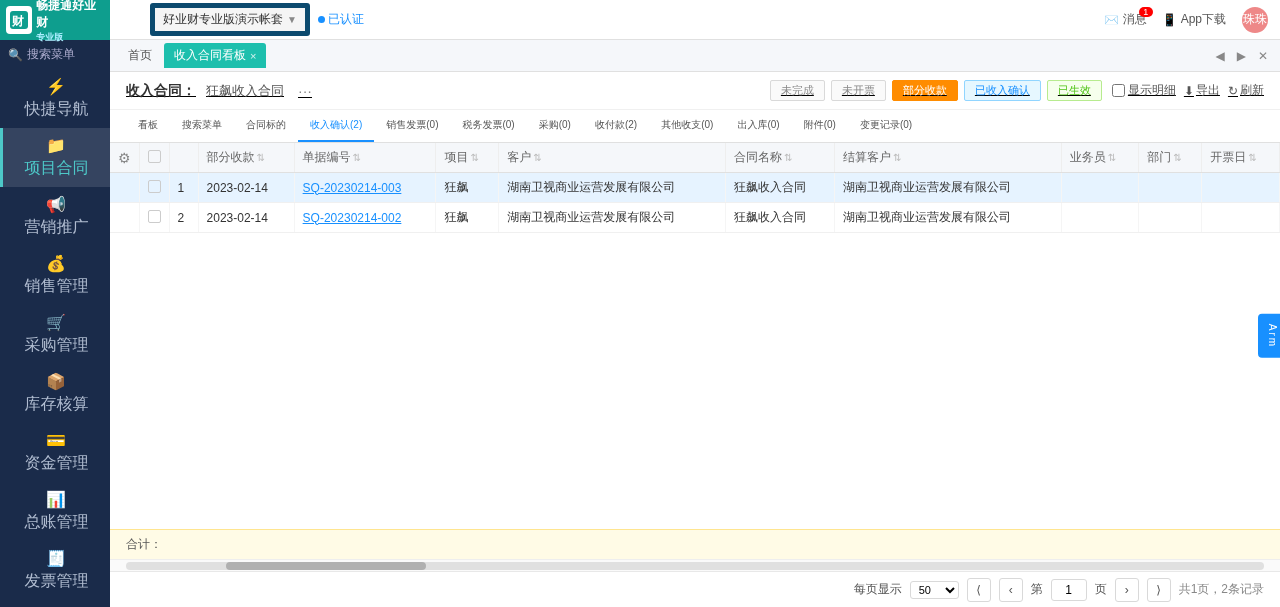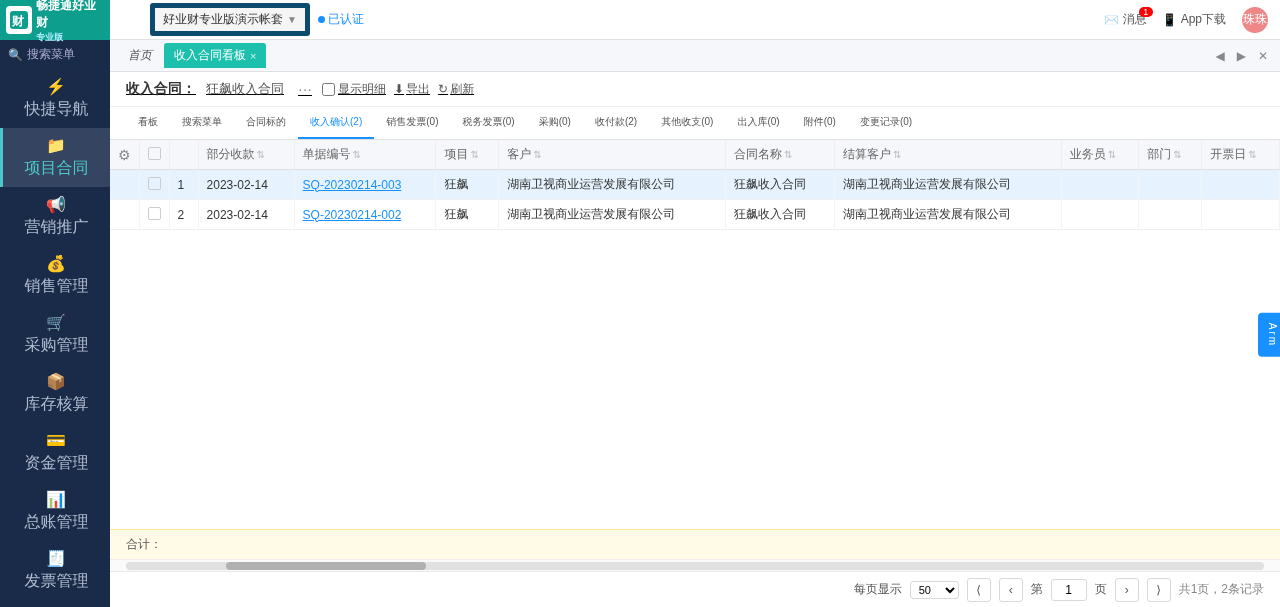--- a/index.html
+++ b/index.html
@@ -25,21 +25,21 @@
     .topbar-selector .arrow { font-size: 10px; margin-left: auto; color: #888; }
     .topbar-certified { display: flex; align-items: center; gap: 3px; color: #1890ff; font-size: 11px; }
     .certified-dot { width: 7px; height: 7px; background: #1890ff; border-radius: 50%; }
     .topbar-right { margin-left: auto; display: flex; align-items: center; gap: 16px; }
     .topbar-btn { display: flex; align-items: center; gap: 3px; cursor: pointer; color: #555; font-size: 11px; position: relative; }
     .badge { position: absolute; top: -4px; right: -6px; background: #f00; color: #fff; border-radius: 8px; font-size: 9px; padding: 0 3px; min-width: 14px; text-align: center; }
     .avatar { width: 26px; height: 26px; background: #e88; border-radius: 50%; display: flex; align-items: center; justify-content: center; color: #fff; font-size: 11px; }
 
     
     .tabbar { height: 32px; background: #f5f7fa; display: flex; align-items: center; padding: 0 8px; gap: 2px; border-bottom: 1px solid #e0e0e0; flex-shrink: 0; }
-    .tabbar-home { padding: 4px 10px; color: #555; cursor: pointer; font-size: 12px; font-style: italic; }
+    .tabbar-home { padding: 4px 10px; color: #555; cursor: pointer; font-size: 12px; }
     .tabbar-tab { display: flex; align-items: center; gap: 4px; background: #1dbfad; color: #fff; border-radius: 3px 3px 0 0; padding: 4px 10px; cursor: pointer; font-size: 12px; }
     .tabbar-tab .close { cursor: pointer; font-size: 11px; color: rgba(255,255,255,0.8); }
     .tab-nav-arrows { margin-left: auto; display: flex; gap: 4px; color: #888; }
     .tab-nav-arrows span { cursor: pointer; padding: 2px 4px; }
 
     
     .content { flex: 1; background: #fff; overflow: hidden; display: flex; flex-direction: column; }
 
     
     .page-header { padding: 8px 16px; display: flex; align-items: center; gap: 10px; border-bottom: 1px solid #f0f0f0; flex-shrink: 0; text-decoration: underline; }
@@ -210,20 +210,27 @@
     </div>
   </div>
 
   <div class="content">
 
     <div class="page-header">
       <span class="page-title">收入合同：</span>
       <span class="page-title-detail">狂飙收入合同</span>
       <span class="more-btn">···</span>
 
+      <div class="status-tags">
+        <span class="status-tag">未完成</span>
+        <span class="status-tag">未开票</span>
+        <span class="status-tag active">部分收款</span>
+        <span class="status-tag blue">已收入确认</span>
+        <span class="status-tag green">已生效</span>
+      </div>
 
       <div class="display-options">
         <label class="show-detail">
           <input type="checkbox" style="">
           <span>显示明细</span>
         </label>
         <div class="header-action-btn">
           <span>⬇</span>
           <span>导出</span>
         </div>

